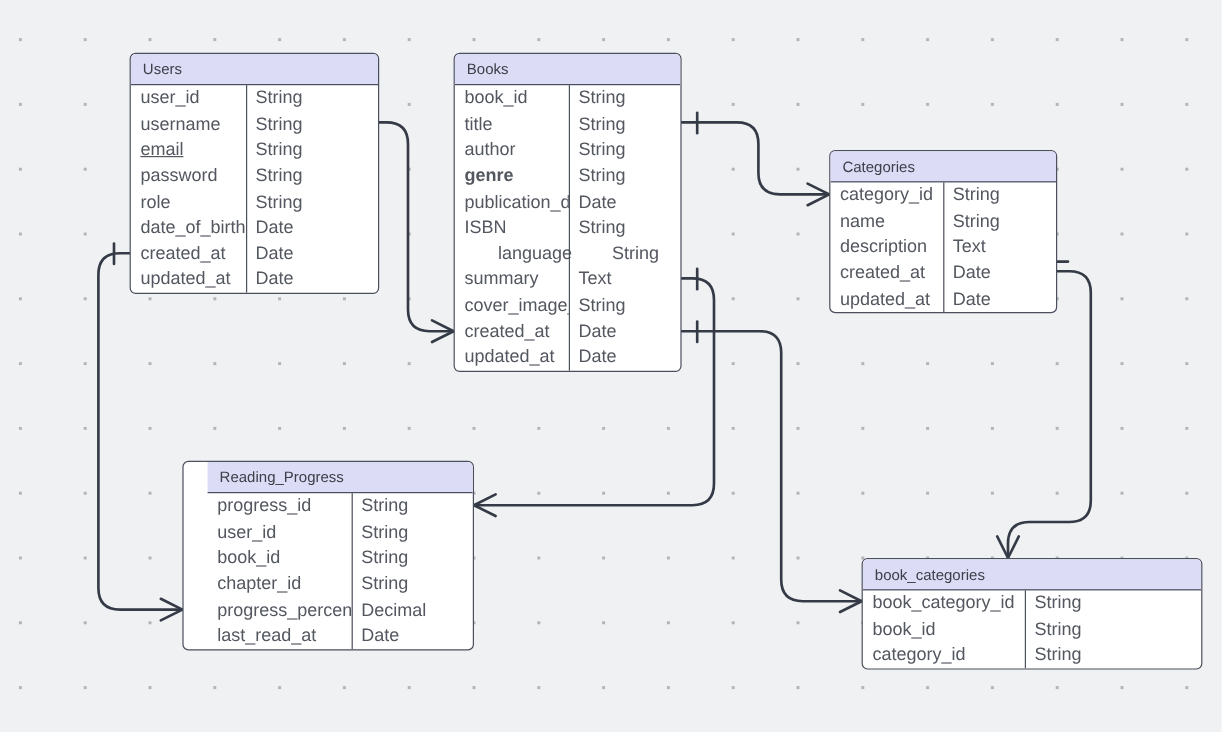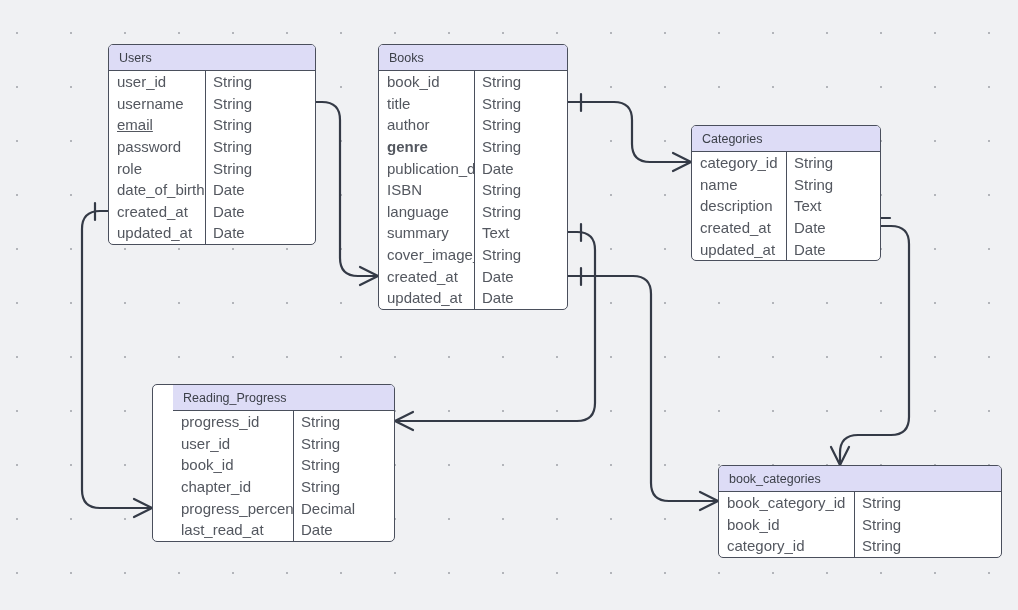--- a/index.html
+++ b/index.html
@@ -191,21 +191,21 @@
       </div>
       <div class="row">
         <span class="cell-name" style="width:95px;">publication_date</span>
         <span class="cell-type">Date</span>
       </div>
       <div class="row">
         <span class="cell-name" style="width:95px;">ISBN</span>
         <span class="cell-type">String</span>
       </div>
       <div class="row">
-        <span class="cell-name" style="width:95px;">language</span>
+        <span class="cell-name" style="width:95px;margin-left:28px;">language</span>
         <span class="cell-type">String</span>
       </div>
       <div class="row">
         <span class="cell-name" style="width:95px;">summary</span>
         <span class="cell-type">Text</span>
       </div>
       <div class="row">
         <span class="cell-name" style="width:95px;">cover_image_url</span>
         <span class="cell-type">String</span>
       </div>

